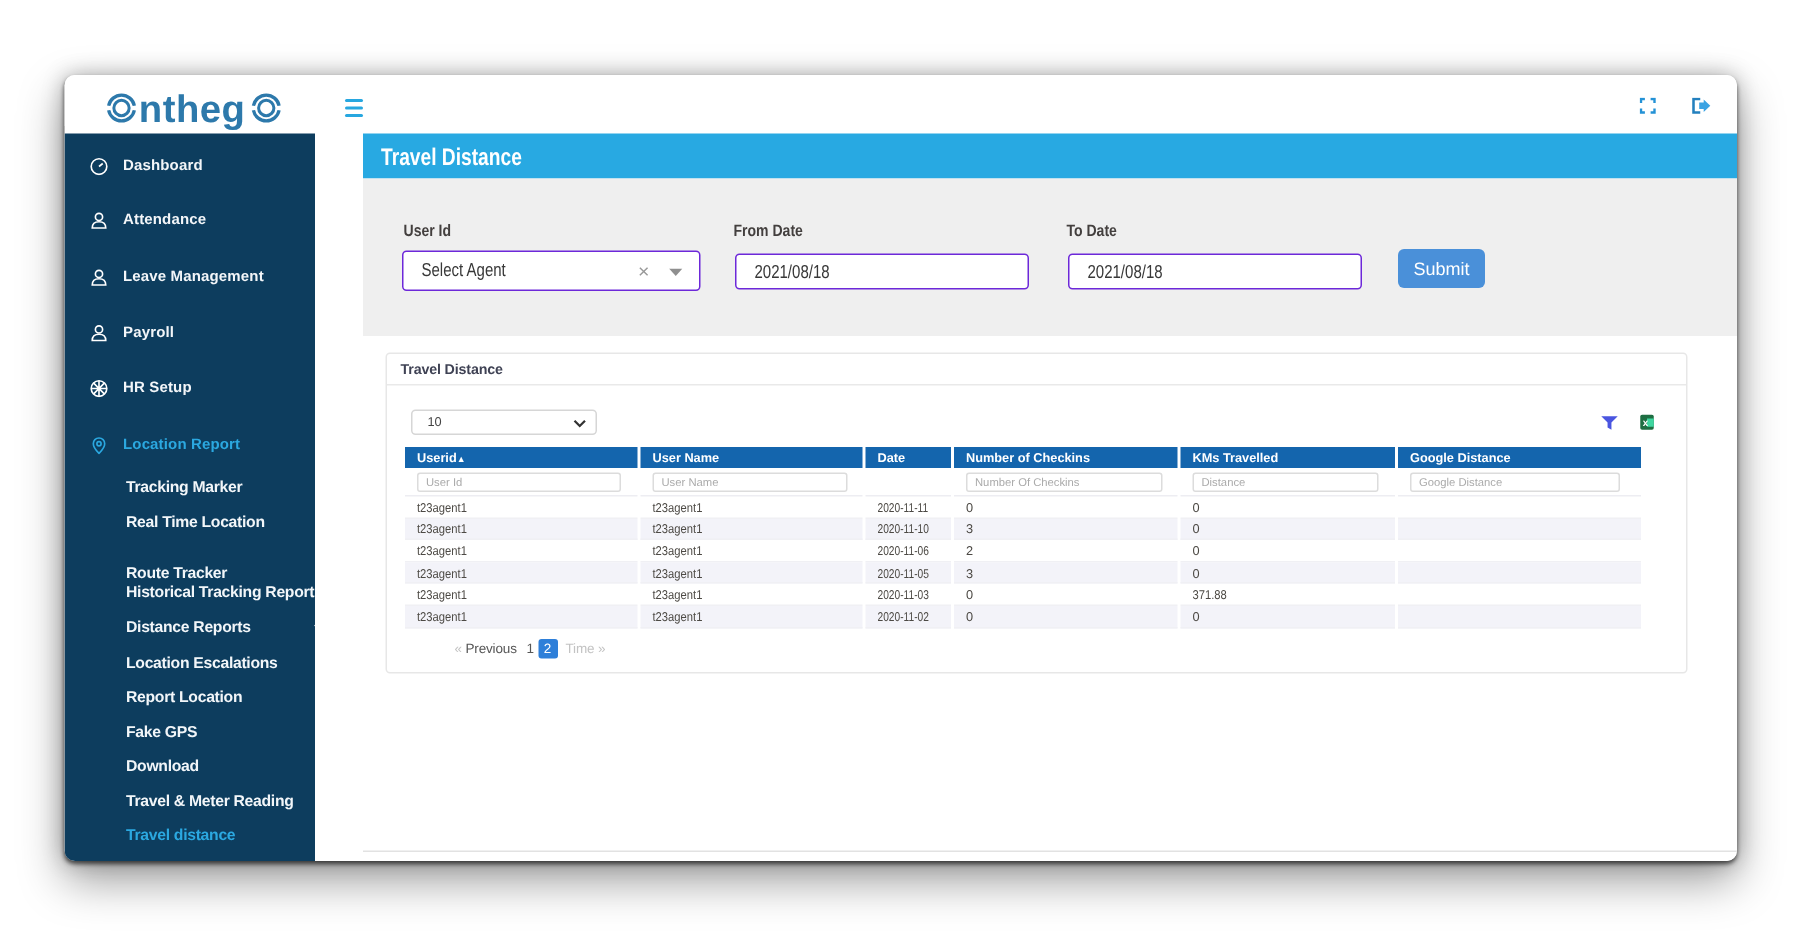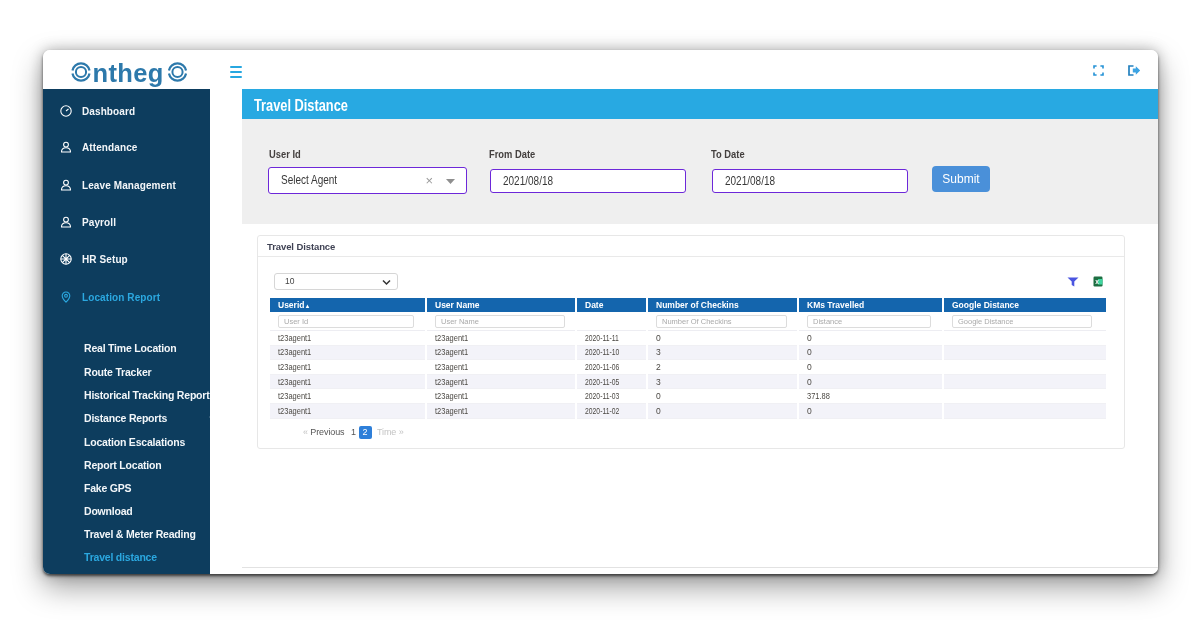--- a/index.html
+++ b/index.html
@@ -136,24 +136,27 @@
         </svg>
         <span class="txt">HR Setup</span>
       </div>
     <div class="mi blue" style="top:199px">
         <svg width="12" height="12" viewBox="0 0 12 12" fill="none" stroke="#2ba8e0" stroke-width="1.1">
           <path d="M6 1 C3.8 1 2.2 2.7 2.2 4.8 C2.2 7.5 6 11.2 6 11.2 C6 11.2 9.8 7.5 9.8 4.8 C9.8 2.7 8.2 1 6 1 Z"></path>
           <circle cx="6" cy="4.8" r="1.4"></circle>
         </svg>
         <span class="txt">Location Report</span>
       </div>
+    <div class="si" style="top:228px">
+        <span class="txt">Tracking Marker</span>
+      </div>
     <div class="si" style="top:251px">
         <span class="txt">Real Time Location</span>
       </div>
-    <div class="si" style="top:275px">
+    <div class="si" style="top:285px">
         <span class="txt">Route Tracker</span>
       </div>
     <div class="si" style="top:298px">
         <span class="txt">Historical Tracking Report</span>
       </div>
     <div class="si" style="top:345px">
         <span class="txt">Location Escalations</span>
       </div>
     <div class="si" style="top:321px">
         <span class="txt">Distance Reports</span>
@@ -188,21 +191,21 @@
     <svg class="icglyph" style="left:835px;top:40px" width="10" height="11" viewBox="0 0 10 11">
         <rect x="0.5" y="0.5" width="9" height="10" rx="1.2" fill="#1e6e42"></rect>
         <rect x="5" y="3" width="4.5" height="5.5" fill="#3fd6a0"></rect>
         <text x="2.2" y="8.2" font-size="6.5" font-weight="bold" fill="#fff" font-family="Liberation Sans,sans-serif">x</text>
       </svg>
     <table class="grid">
       <tbody>
           <tr>
         <th style="width:155px">Userid<span style="font-size:6px">▲</span></th>
         <th style="width:148px">User Name</th>
-        <th style="width:69px">Date</th>
+        <th style="width:57px">Date</th>
         <th style="width:149px">Number of Checkins</th>
         <th style="width:143px">KMs Travelled</th>
         <th style="width:162px">Google Distance</th>
       </tr>
       <tr class="frow">
         <td>
               <input style="width: 136px;" value="User Id">
             </td>
         <td>
               <input style="width: 130px;" value="User Name">

